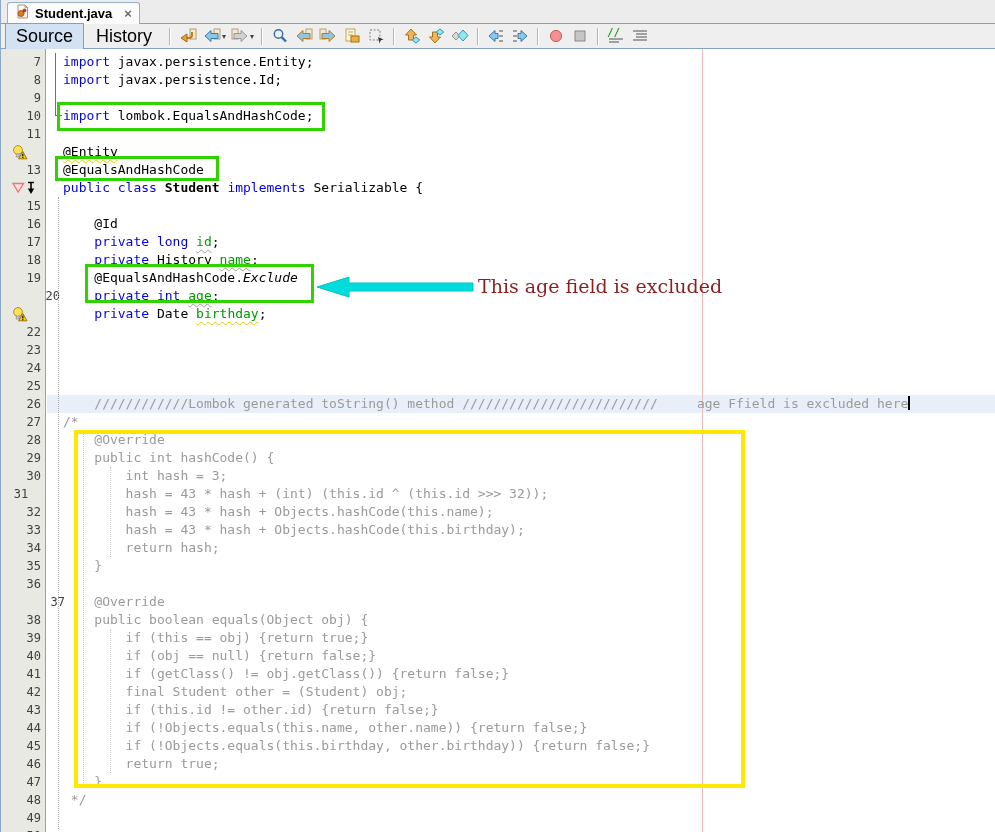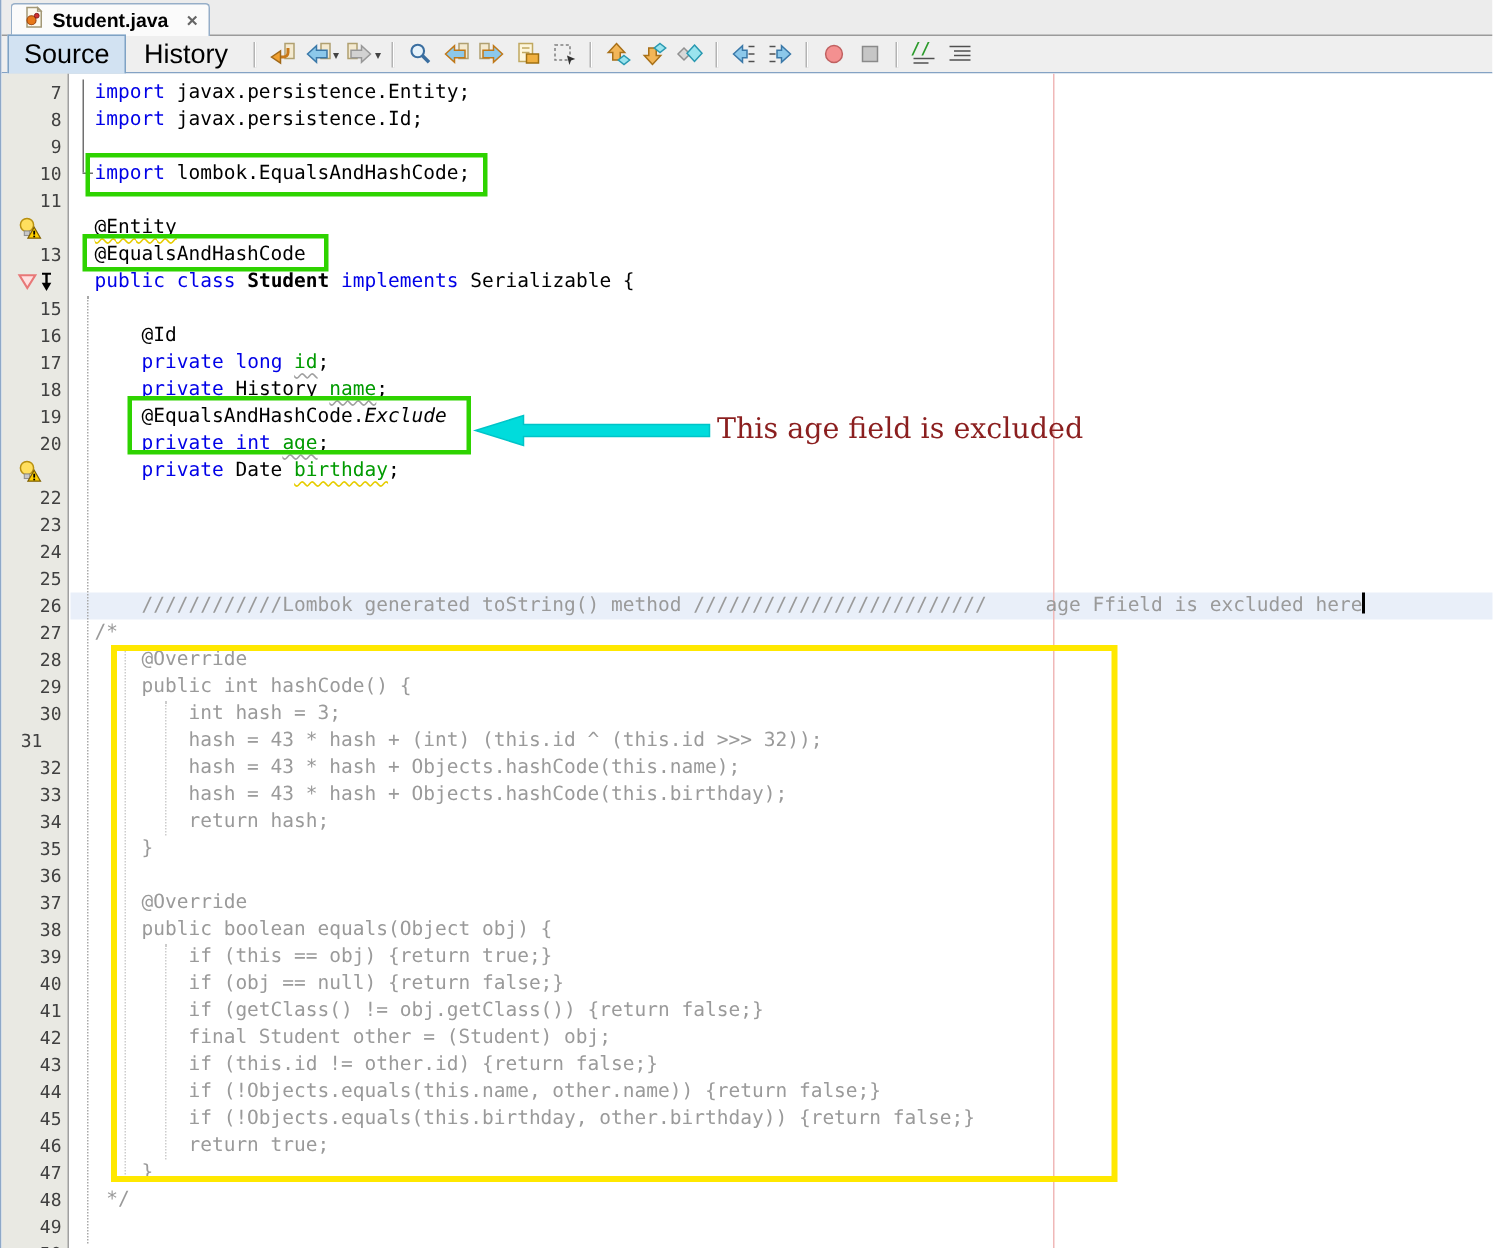--- a/index.html
+++ b/index.html
@@ -226,21 +226,21 @@
           <line x1="17" y1="2.5" x2="23" y2="2.5" stroke="#000" stroke-width="1.4"></line>
           <line x1="20" y1="2.5" x2="20" y2="9.5" stroke="#000" stroke-width="1.6"></line>
           <polygon points="16.8,8.5 23.2,8.5 20,14" fill="#000"></polygon>
         </svg>
       </div>
       <div class="lnum" style="top: 148px;">15</div>
       <div class="lnum" style="top: 166px;">16</div>
       <div class="lnum" style="top: 184px;">17</div>
       <div class="lnum" style="top: 202px;">18</div>
       <div class="lnum" style="top: 220px;">19</div>
-      <div class="lnum" style="top: 238px;">20</div>
+      <div class="lnum" style="top: 238px; padding-left: 19px;">20</div>
       <div class="gicon" style="top: 256px;">
         <svg width="17" height="17" viewBox="0 0 17 17">
           <circle cx="7" cy="6" r="4.4" fill="#ffdf5e" stroke="#b89010"></circle>
           <rect x="5.2" y="10" width="3.6" height="3" fill="#c8c8c8" stroke="#909090" stroke-width="0.7"></rect>
           <polygon points="11.8,7.5 16,14.8 7.6,14.8" fill="#ffd000" stroke="#806000" stroke-width="0.8"></polygon>
           <rect x="11.2" y="9.8" width="1.2" height="2.6" fill="#000"></rect>
           <rect x="11.2" y="13.1" width="1.2" height="1.1" fill="#000"></rect>
         </svg>
       </div>
       <div class="lnum" style="top: 274px;">22</div>
@@ -251,21 +251,21 @@
       <div class="lnum" style="top: 364px;">27</div>
       <div class="lnum" style="top: 382px;">28</div>
       <div class="lnum" style="top: 400px;">29</div>
       <div class="lnum" style="top: 418px;">30</div>
       <div class="lnum" style="top: 436px; text-align: center;">31</div>
       <div class="lnum" style="top: 454px;">32</div>
       <div class="lnum" style="top: 472px;">33</div>
       <div class="lnum" style="top: 490px;">34</div>
       <div class="lnum" style="top: 508px;">35</div>
       <div class="lnum" style="top: 526px;">36</div>
-      <div class="lnum" style="top: 544px;">37</div>
+      <div class="lnum" style="top: 544px; padding-left: 24px;">37</div>
       <div class="lnum" style="top: 562px;">38</div>
       <div class="lnum" style="top: 580px;">39</div>
       <div class="lnum" style="top: 598px;">40</div>
       <div class="lnum" style="top: 616px;">41</div>
       <div class="lnum" style="top: 634px;">42</div>
       <div class="lnum" style="top: 652px;">43</div>
       <div class="lnum" style="top: 670px;">44</div>
       <div class="lnum" style="top: 688px;">45</div>
       <div class="lnum" style="top: 706px;">46</div>
       <div class="lnum" style="top: 724px;">47</div>

